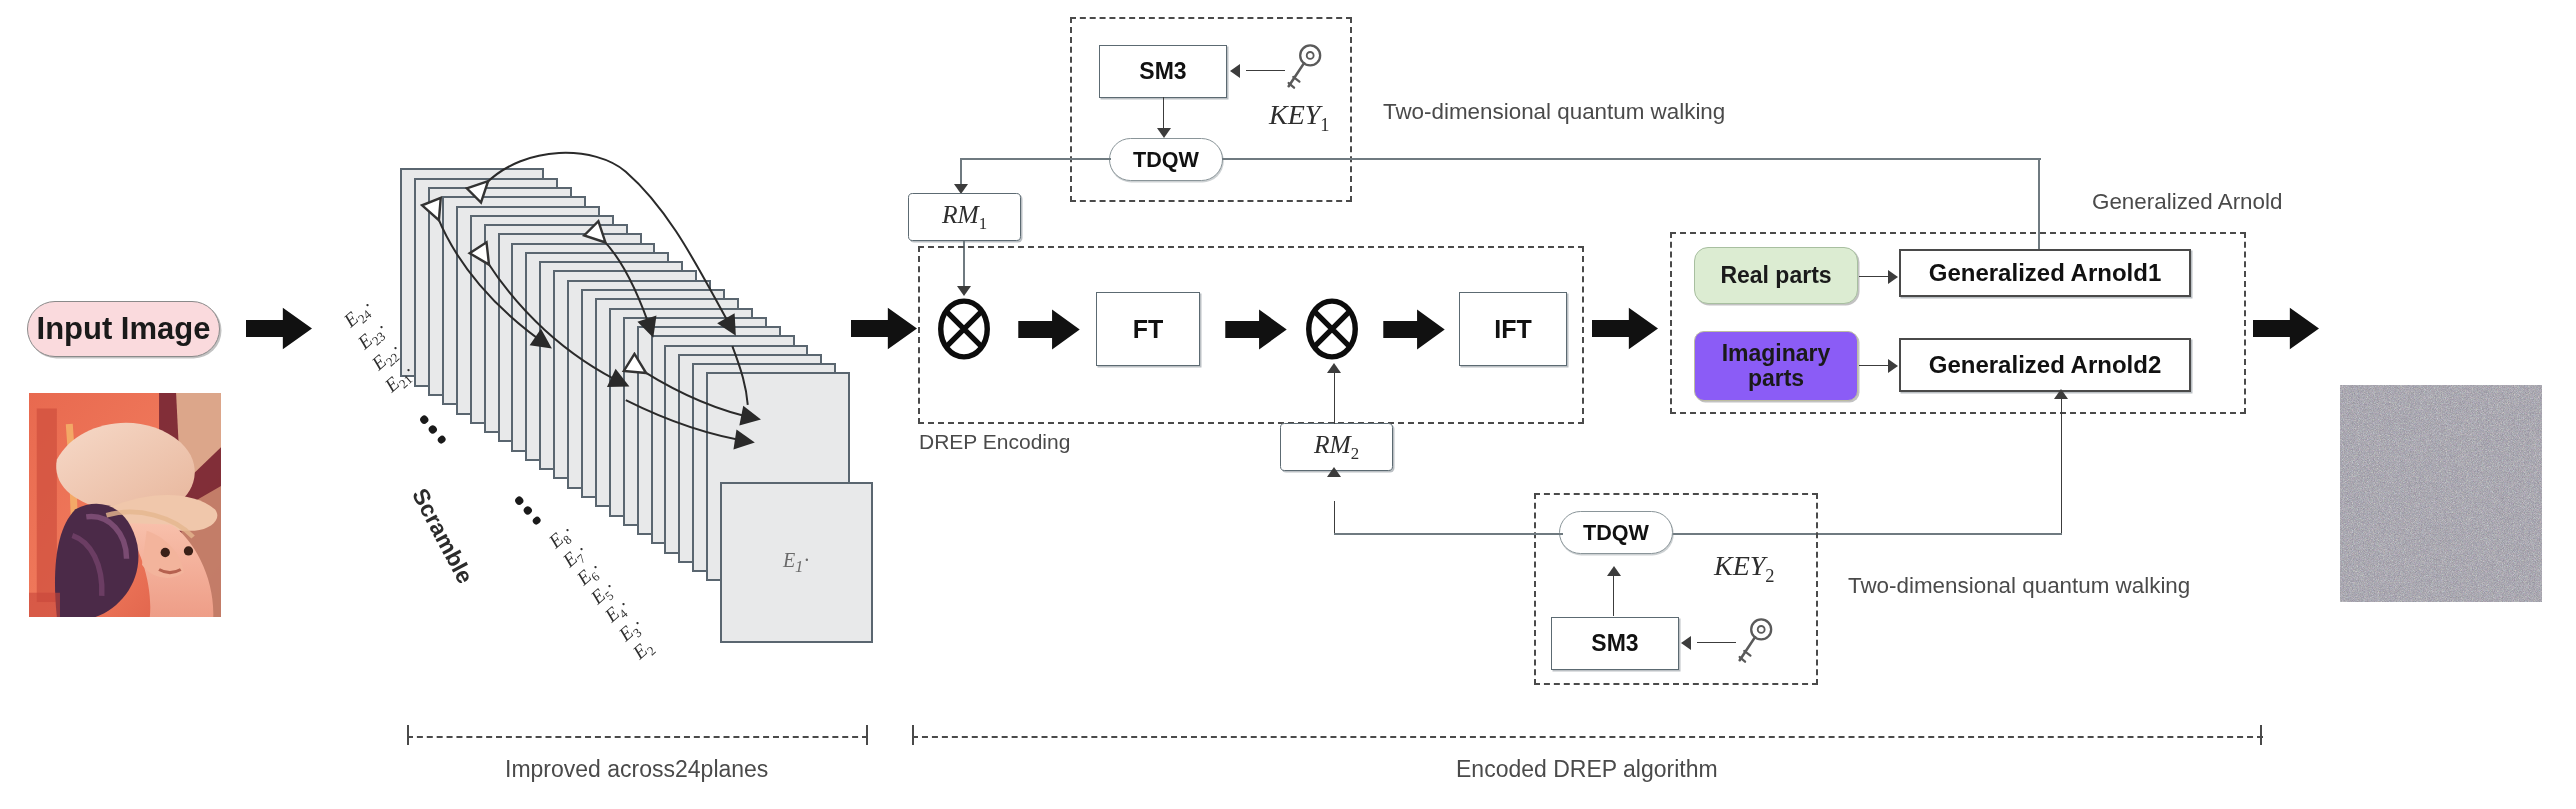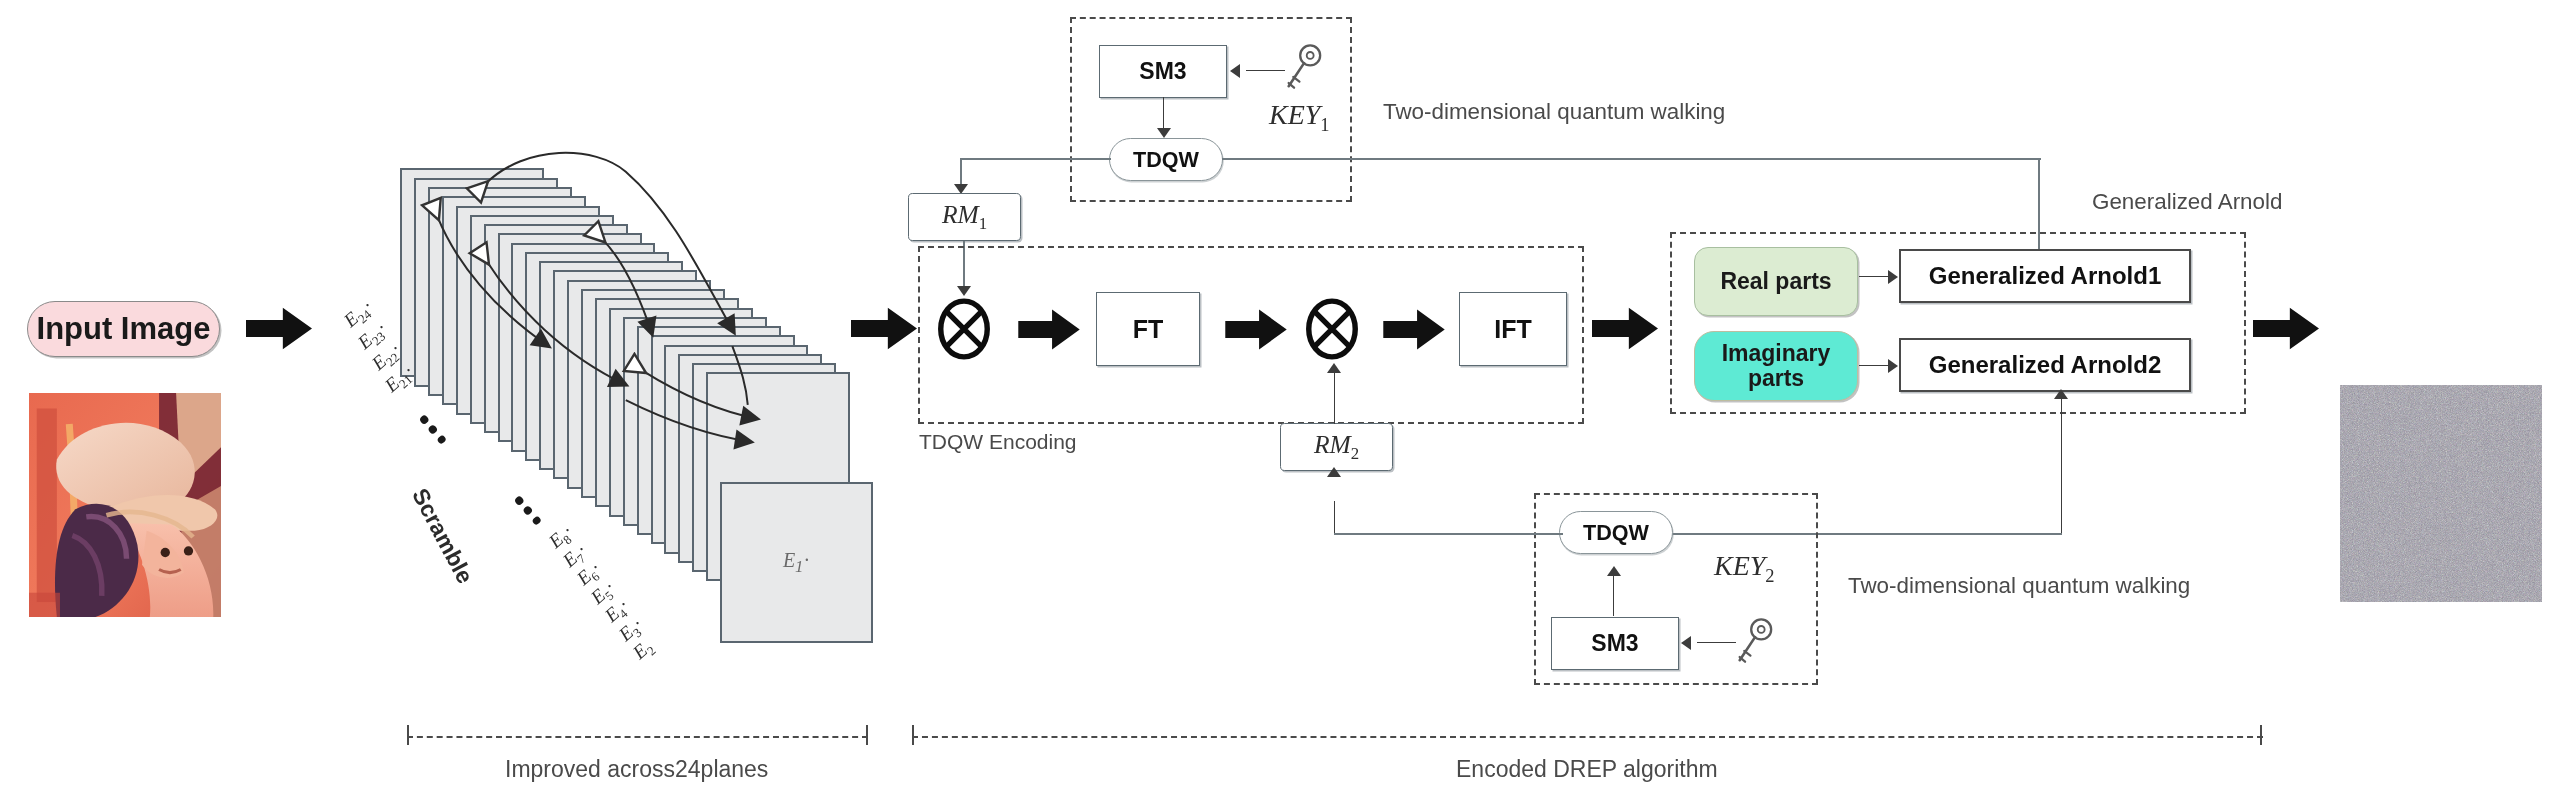--- a/index.html
+++ b/index.html
@@ -9,21 +9,21 @@
   .abs{position:absolute;}
 
   
   .pill{position:absolute;display:flex;align-items:center;justify-content:center;
         border-radius:772px;border:1.5px solid #7f7f7f;
         font-weight:bold;color:#1a1a1a;box-sizing:border-box;
         box-shadow:1.5px 1.5px 0 rgba(120,120,120,.45);}
   .pill.input{background:#fadadd;border-color:#8a8a8a;}
   .pill.output{background:#cfe8f3;border-color:#7ba7b8;}
   .pill.real{background:#dcecd2;border-color:#a8bfa0;border-radius:14px;}
-  .pill.imag{background:#5eead4;border-color:#bdbda0;border-radius:20px;justify-content:flex-end;}
+  .pill.imag{background:#8b5cf6;border-color:#bdbda0;border-radius:10px;justify-content:flex-end;}
 
   
   .box{position:absolute;display:flex;align-items:center;justify-content:center;
        background:#ffffff;border:1.5px solid #5c6a72;box-sizing:border-box;
        color:#111;box-shadow:1.5px 1.5px 0 rgba(120,130,138,.5);}
   .box.arnold{border:2.3px solid #4a4a4a;font-weight:bold;}
 
   
   .stadium{position:absolute;display:flex;align-items:center;justify-content:center;
            background:#fff;border:1.5px solid #8a9599;border-radius:772px;
@@ -326,21 +326,21 @@
   <div class="fatarrow" style="left:1383px;top:308px;width:62px;height:43px;">
     <svg width="62" height="43" viewBox="0 0 80 56">
         <path d="M0 17 L44 17 L44 2 L80 28 L44 54 L44 39 L0 39 Z" fill="#111"></path>
       </svg>
   </div>
 
   <div class="box" style="left:1459px;top:292px;width:108px;height:74px;font-size:25px;font-weight:bold;">
     <span>IFT</span>
   </div>
 
-  <div class="lbl cap" style="left:919px;top:430px;">TDQW Encoding</div>
+  <div class="lbl cap" style="left:919px;top:430px;">DREP Encoding</div>
 
   <div class="box" style="left:1280px;top:423px;width:113px;height:48px;border-radius:4.6px;">
     <span class="math" style="position:static;font-size:25.5px;">
       <span>RM</span><sub>2</sub>
     </span>
   </div>
   <div class="ln-v dark thin" style="left:1334px;top:368px;height:56px;"></div>
   <div class="ah up" style="left:1327px;top:363px;"></div>
 
   <div class="ln-v dark thin" style="left:1334px;top:501px;height:34px;"></div>
@@ -348,35 +348,35 @@
   <div class="ln-h" style="left:1334px;top:533px;width:224px;"></div>
 
   <div class="fatarrow" style="left:1592px;top:306px;width:66px;height:45px;">
     <svg width="66" height="45" viewBox="0 0 86 58">
         <path d="M0 18 L48 18 L48 2 L86 29 L48 56 L48 40 L0 40 Z" fill="#111"></path>
       </svg>
   </div>
 
   <div class="dashgroup" style="left:1670px;top:232px;width:576px;height:182px;"></div>
 
-  <div class="pill real" style="left:1694px;top:247px;width:164px;height:69px;font-size:23px;">
+  <div class="pill real" style="left:1694px;top:247px;width:164px;height:57px;font-size:23px;">
     <span>Real parts</span>
   </div>
 
   <div class="pill imag" style="left:1694px;top:331px;width:164px;height:70px;font-size:23px;line-height:1.1;text-align:center;">
     <span>Imaginary parts</span>
   </div>
 
   <div class="ln-h dark thin" style="left:1859px;top:276px;width:36px;"></div>
   <div class="ah right" style="left:1888px;top:270px;"></div>
 
   <div class="ln-h dark thin" style="left:1859px;top:365px;width:36px;"></div>
   <div class="ah right" style="left:1888px;top:359px;"></div>
 
-  <div class="box arnold" style="left:1899px;top:249px;width:292px;height:54px;font-size:24px;">
+  <div class="box arnold" style="left:1899px;top:249px;width:292px;height:48px;font-size:24px;">
     <span>Generalized Arnold1</span>
   </div>
 
   <div class="box arnold" style="left:1899px;top:338px;width:292px;height:54px;font-size:24px;">
     <span>Generalized Arnold2</span>
   </div>
 
   <div class="lbl side" style="left:2092px;top:189px;font-size:22.4px;">Generalized Arnold</div>
 
   <div class="ln-v dark thin" style="left:2061px;top:397px;height:136px;"></div>

